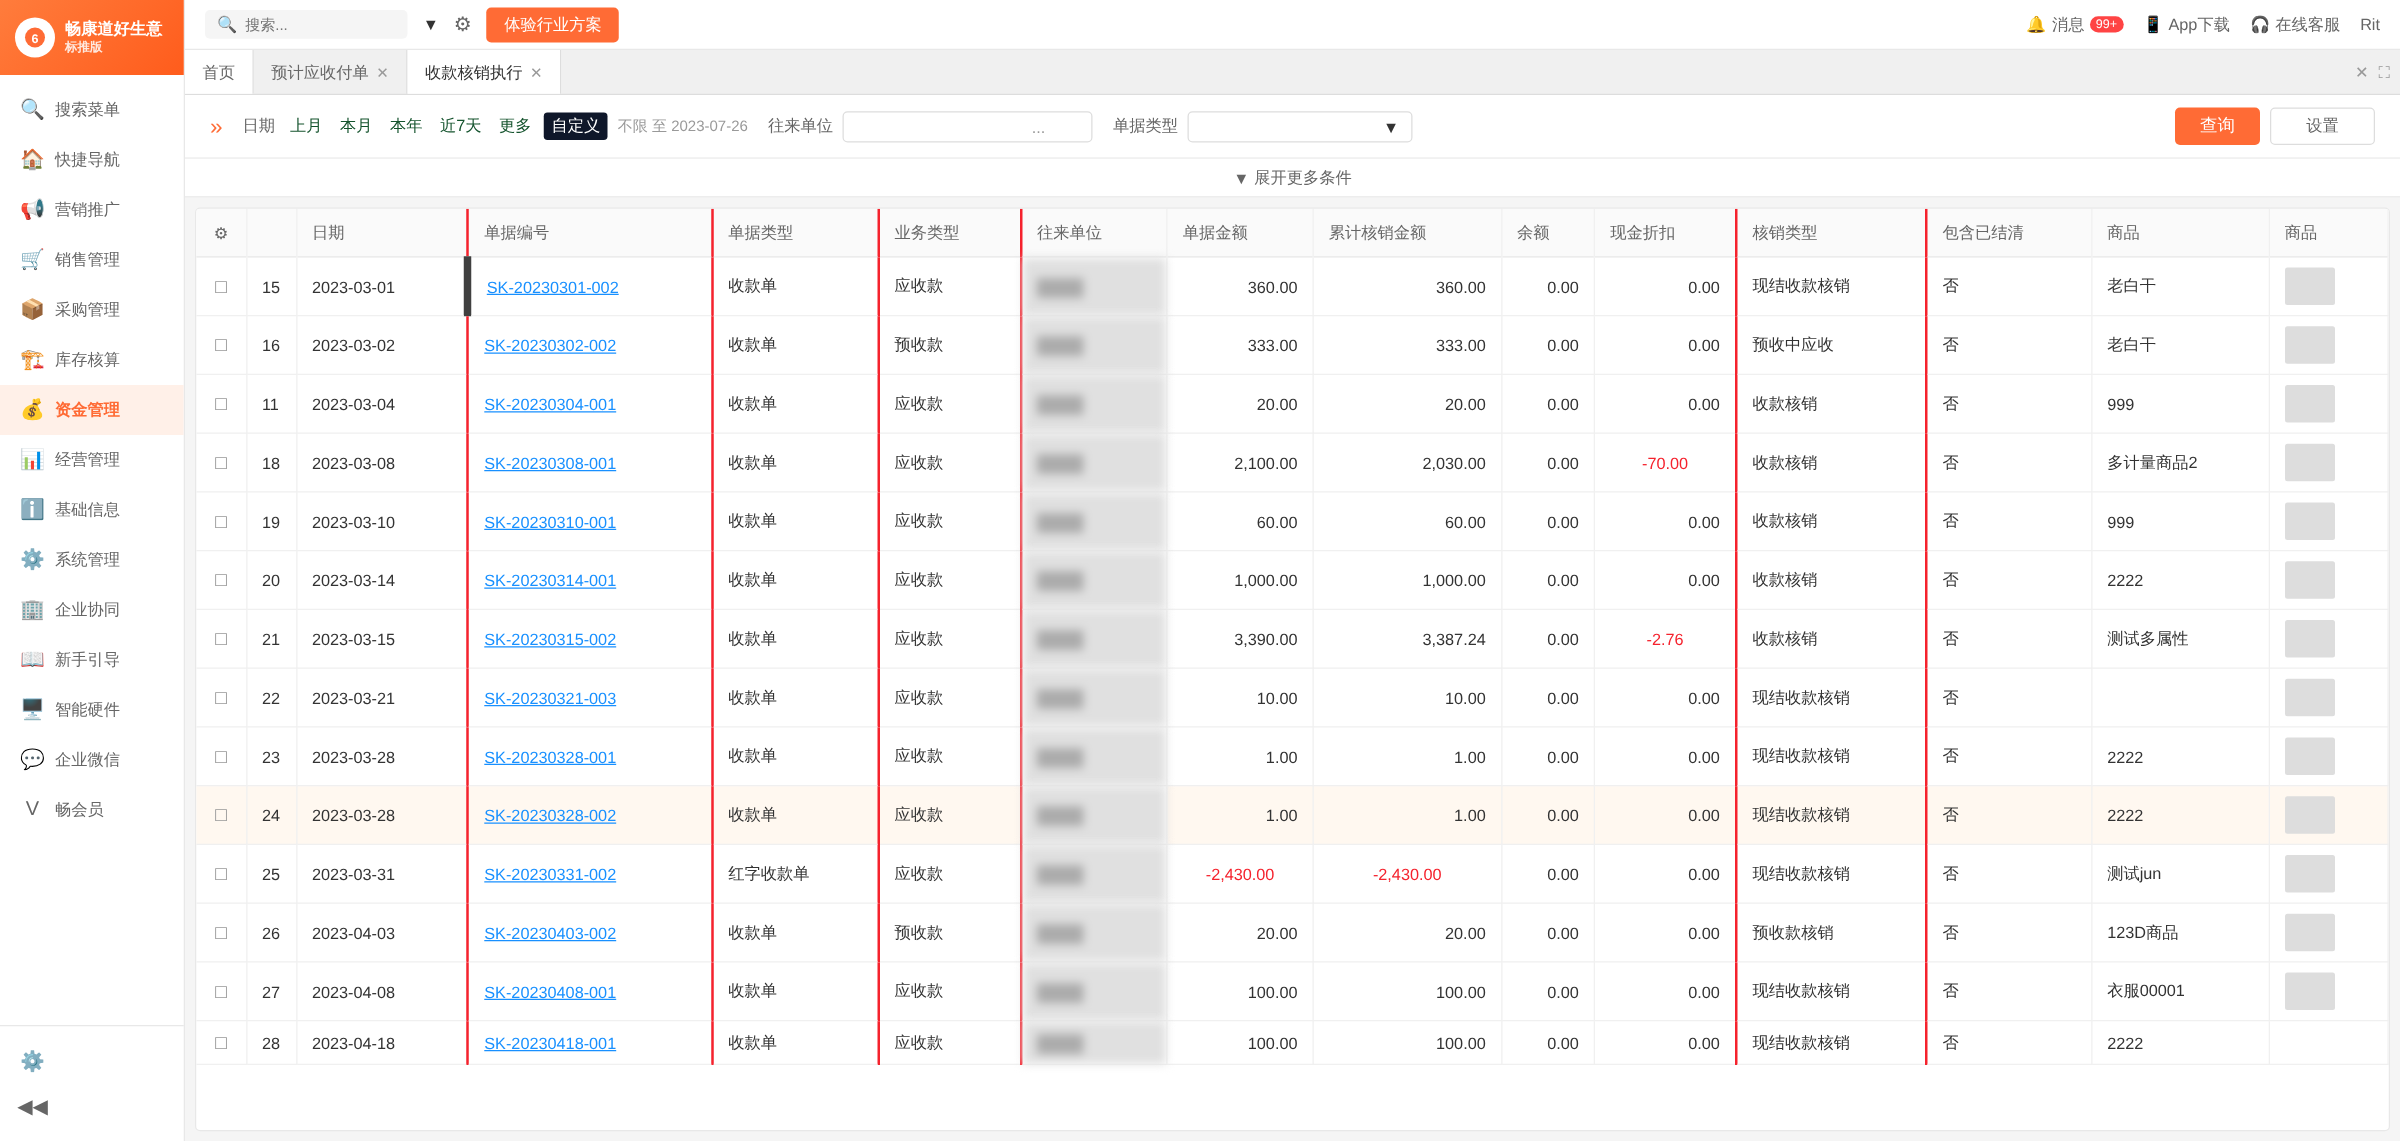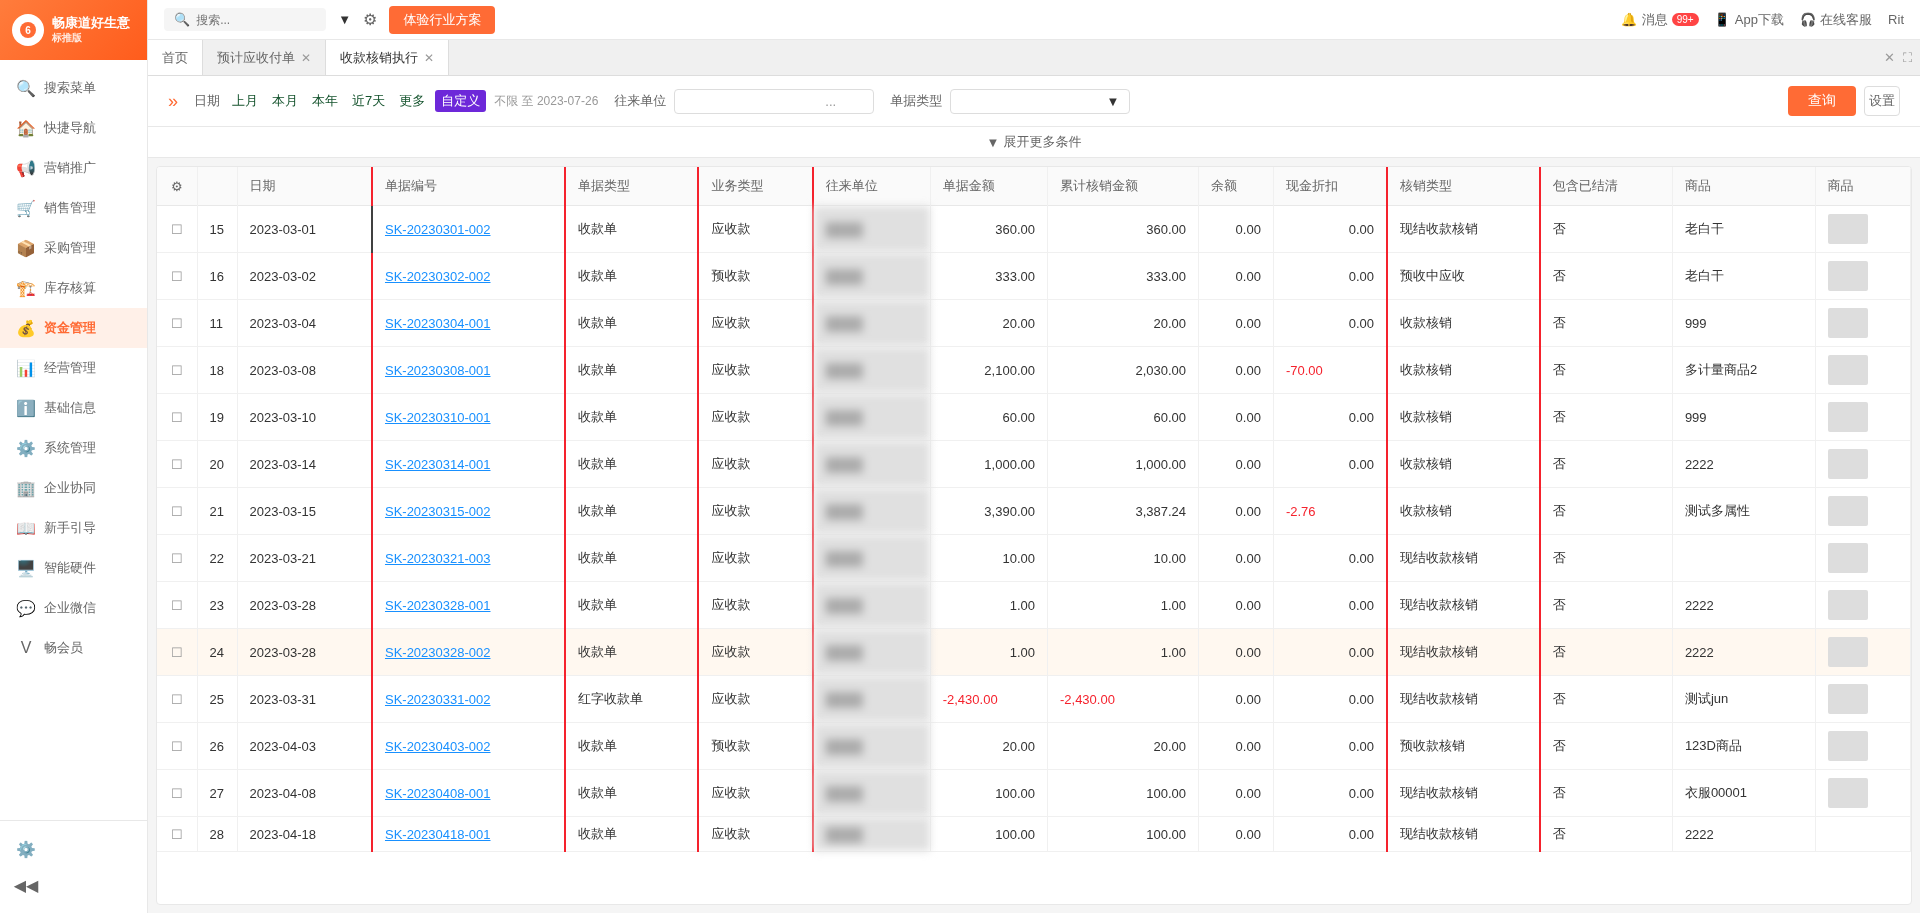--- a/index.html
+++ b/index.html
@@ -78,43 +78,43 @@
     
     .filter-bar {
       background: #fff; padding: 10px 20px; border-bottom: 1px solid #e8e8e8;
       display: flex; align-items: center; gap: 16px; flex-wrap: wrap;
     }
     .filter-toggle { cursor: pointer; color: #ff6b35; font-size: 18px; }
     .filter-group { display: flex; align-items: center; gap: 8px; }
     .filter-label { color: #666; font-size: 13px; }
     .filter-date-options { display: flex; align-items: center; gap: 6px; }
     .filter-date-btn { color: #14532d; font-size: 13px; cursor: pointer; padding: 2px 4px; }
-    .filter-date-btn.custom { color: #fff; background: #6d28d9; border-radius: 3px; padding: 2px 6px; }
+    .filter-date-btn.custom { color: #fff; background: #0f172a; border-radius: 3px; padding: 2px 6px; }
     .filter-date-range { color: #999; font-size: 12px; }
     .filter-input-group { display: flex; align-items: center; border: 1px solid #ddd; border-radius: 4px; padding: 4px 10px; min-width: 200px; }
     .filter-input-group input { border: none; outline: none; font-size: 13px; width: 140px; color: #999; }
     .filter-dots { color: #999; }
     .filter-select { display: flex; align-items: center; border: 1px solid #ddd; border-radius: 4px; padding: 4px 10px; min-width: 180px; justify-content: space-between; cursor: pointer; }
     .btn-query { background: #ff6b35; color: #fff; border: none; border-radius: 4px; padding: 6px 20px; cursor: pointer; font-size: 14px; }
-    .btn-settings-link { display: flex; align-items: center; border: 1px solid #ddd; border-radius: 4px; padding: 5px 4px; cursor: pointer; color: #666; font-size: 13px; background: #fff; }
+    .btn-settings-link { display: flex; align-items: center; border: 1px solid #ddd; border-radius: 4px; padding: 5px 28px; cursor: pointer; color: #666; font-size: 13px; background: #fff; }
 
     
     .filter-expand { background: #fff; padding: 6px 20px; border-bottom: 1px solid #e8e8e8; display: flex; justify-content: center; }
     .expand-btn { display: flex; align-items: center; gap: 4px; color: #666; font-size: 13px; cursor: pointer; }
 
     
     .table-wrapper { flex: 1; overflow: auto; background: #fff; margin: 8px; border-radius: 4px; border: 1px solid #e8e8e8; }
     table { width: 100%; border-collapse: collapse; min-width: 1600px; }
     thead tr { background: #fafafa; border-bottom: 1px solid #e8e8e8; }
     th { padding: 10px 12px; text-align: left; font-weight: normal; color: #666; font-size: 13px; border-right: 1px solid #f0f0f0; white-space: nowrap; }
     td { padding: 8px 12px; font-size: 13px; color: #333; border-bottom: 1px solid #f0f0f0; border-right: 1px solid #f0f0f0; white-space: nowrap; }
     tr.highlighted td { background: #fff8f0; }
     .link-cell { color: #1890ff; cursor: pointer; text-decoration: underline; }
     .num-cell { text-align: right; }
-    .num-negative { color: #f5222d; text-align: left; }
+    .num-negative { color: #f5222d; text-align: center; }
 
     
     ::-webkit-scrollbar { width: 6px; height: 6px; }
     ::-webkit-scrollbar-thumb { background: #ccc; border-radius: 3px; }
     ::-webkit-scrollbar-track { background: transparent; }
 
     .blurred { filter: blur(4px); }
   </style>
 </head>
 <body>
@@ -319,21 +319,21 @@
           <th>包含已结清</th>
           <th>商品</th>
           <th>商品</th>
         </tr>
       </thead>
       <tbody id="table-body">
       <tr>
       <td style="text-align:center;color:#999;">☐</td>
       <td>15</td>
       <td>2023-03-01</td>
-      <td style="border-left:2px solid #404040;border-right:2px solid #f5222d;"><span class="link-cell">SK-20230301-002</span></td>
+      <td style="border-left:6px solid #404040;border-right:2px solid #f5222d;"><span class="link-cell">SK-20230301-002</span></td>
       <td>收款单</td>
       <td style="border-left:2px solid #f5222d;border-right:2px solid #f5222d;">应收款</td>
       <td class="blurred" style="min-width:80px;background:#e0e0e0;color:#aaa;">████</td>
       <td class="num-cell">360.00</td>
       <td class="num-cell">360.00</td>
       <td class="num-cell">0.00</td>
       <td class="num-cell">0.00</td>
       <td style="border-left:2px solid #f5222d;border-right:2px solid #f5222d;">现结收款核销</td>
       <td>否</td>
       <td>老白干</td>

